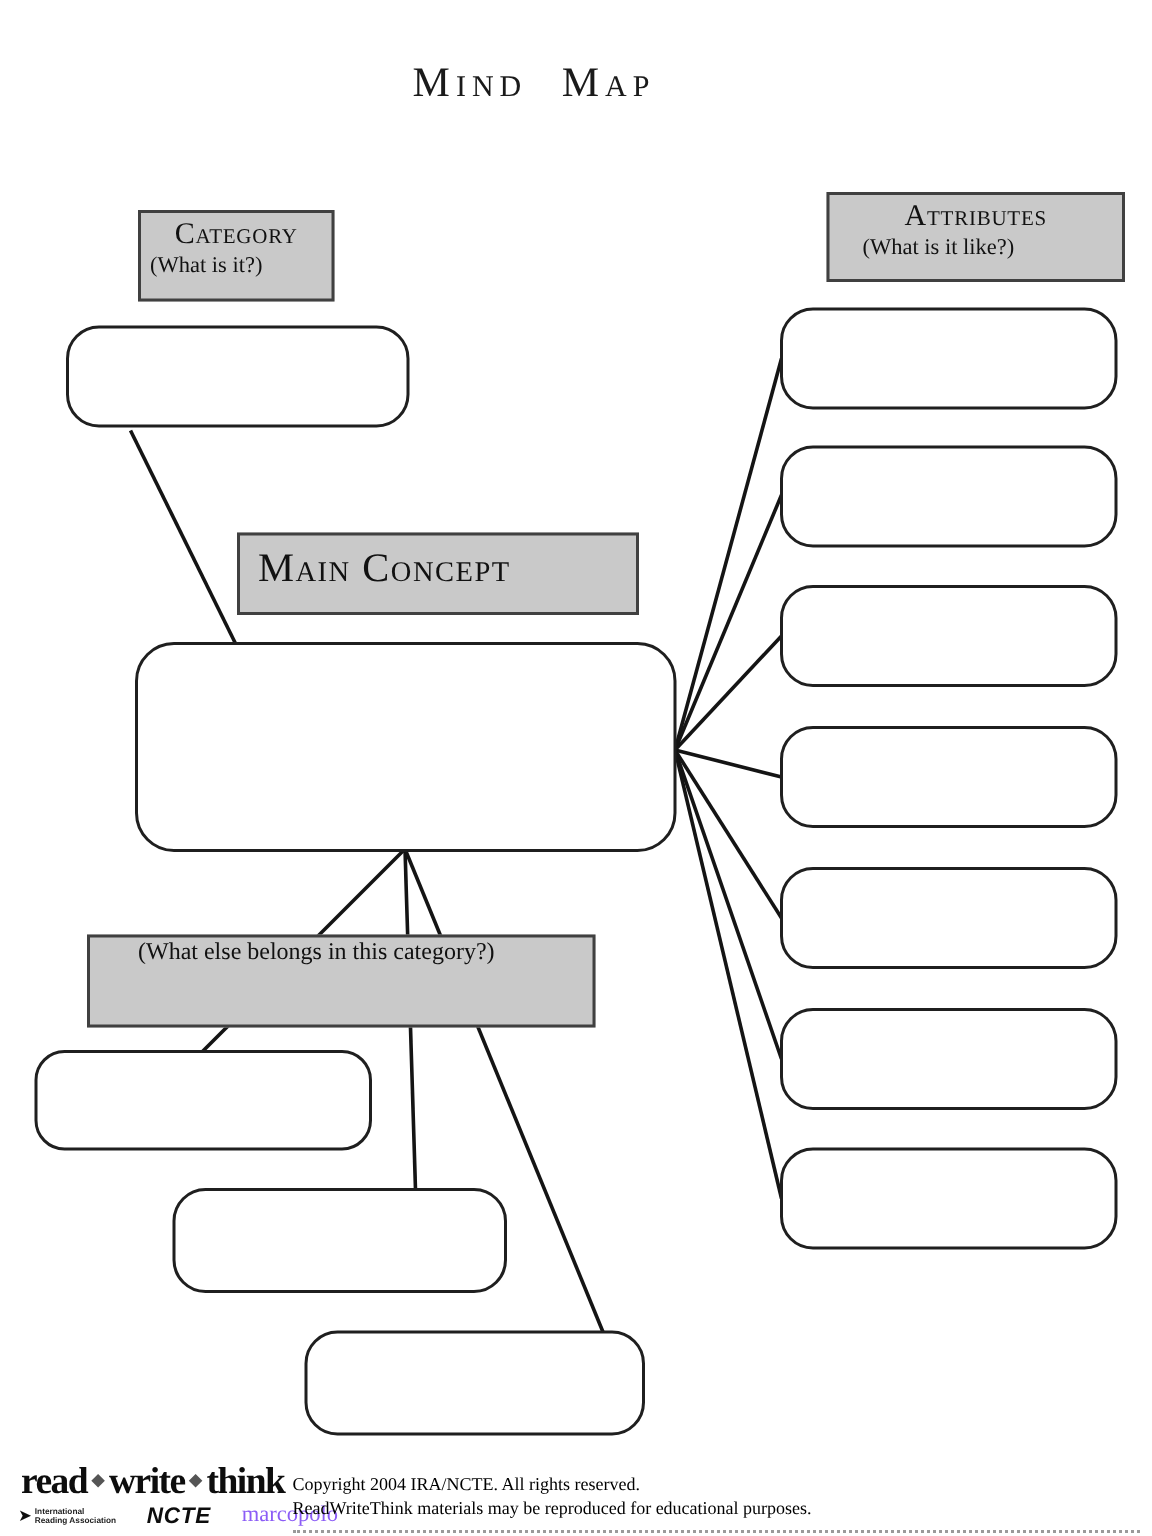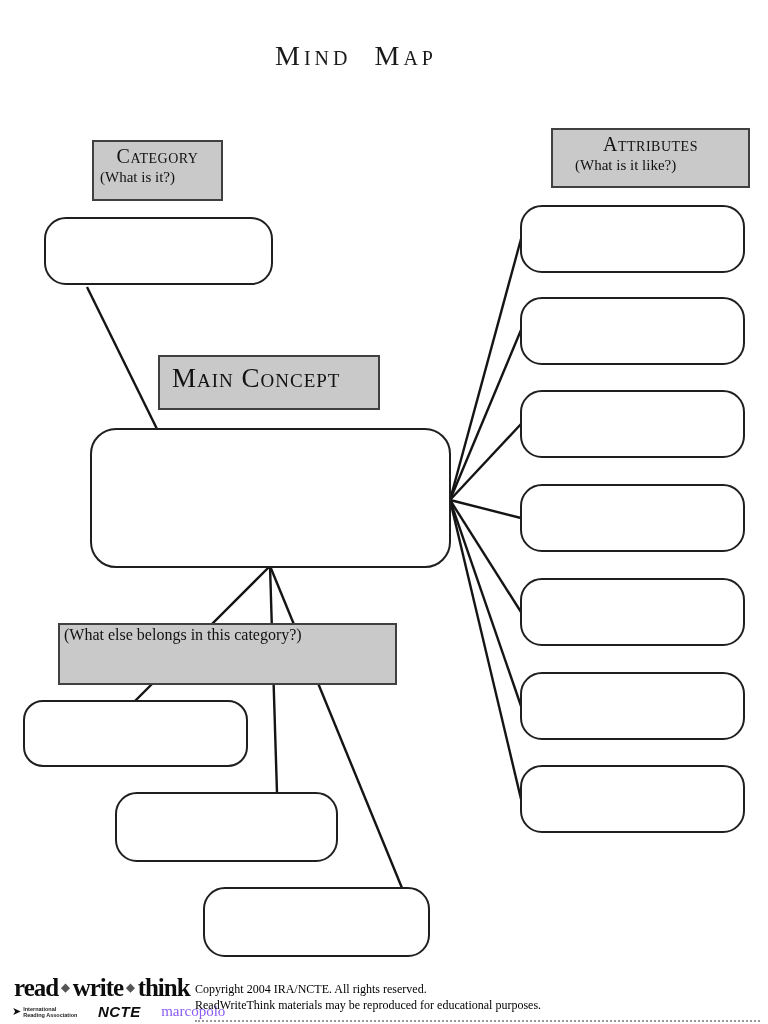--- a/index.html
+++ b/index.html
@@ -26,27 +26,27 @@
   #attr-5{top:578px}#attr-6{top:672px}#attr-7{top:765px}
   #cousin-1{left:23px;top:700px;width:225px;height:67px;border-radius:20px;}
   #cousin-2{left:115px;top:792px;width:223px;height:70px;}
   #cousin-3{left:203px;top:887px;width:227px;height:70px;}
 
   
   .label-box{position:absolute;background:#c9c9c9;border:2px solid #404040;
              box-sizing:border-box;z-index:3;}
   #category-label{left:92px;top:140px;width:131px;height:61px;}
   #attributes-label{left:551px;top:128px;width:199px;height:60px;}
-  #main-label{left:158px;top:355px;width:222px;height:55px;}
+  #main-label{left:158px;top:355px;width:268px;height:55px;}
   #cousins-label{left:58px;top:623px;width:339px;height:62px;}
   .label-title{font-variant:small-caps;font-size:20px;text-align:center;
                margin-top:3px;letter-spacing:0.5px;}
   .label-sub{font-size:15px;padding-left:6px;margin-top:1px;}
   #attributes-label .label-sub{padding-left:22px;}
-  #cousins-label .label-sub{font-size:16px;padding-left:4px;}
+  #cousins-label .label-sub{font-size:16px;padding-left:4px;margin-left:28px;}
   #main-label .label-title{text-align:left;font-size:27px;padding-left:12px;
                            margin-top:6px;letter-spacing:1px;}
 
   
   .footer{position:absolute;left:0;top:970px;width:768px;height:54px;z-index:3;}
   .logo-row{position:absolute;left:14px;top:4px;font-family:Liberation Serif, serif;
             font-weight:bold;font-size:25px;letter-spacing:-1px;color:#0d0d0d;white-space:nowrap;}
   .logo-sep{font-size:11px;color:#555;vertical-align:5px;margin:0 3px;letter-spacing:0;}
   .partners-row{position:absolute;left:12px;top:32px;white-space:nowrap;
                 font-family:"Liberation Sans",sans-serif;color:#0d0d0d;}

